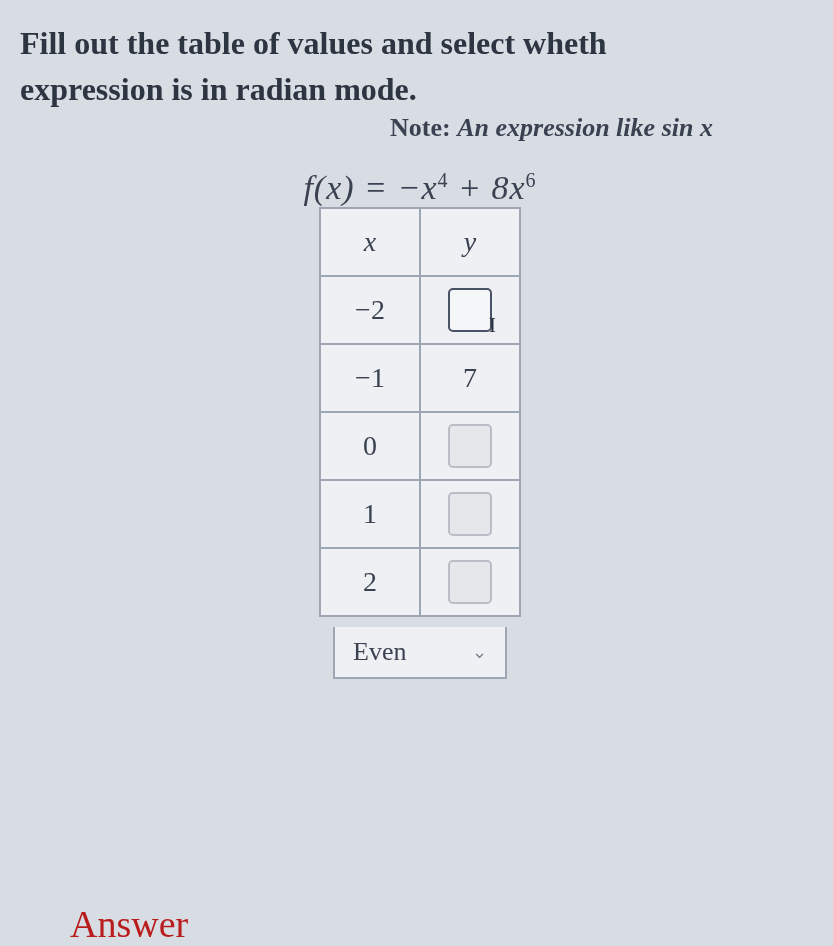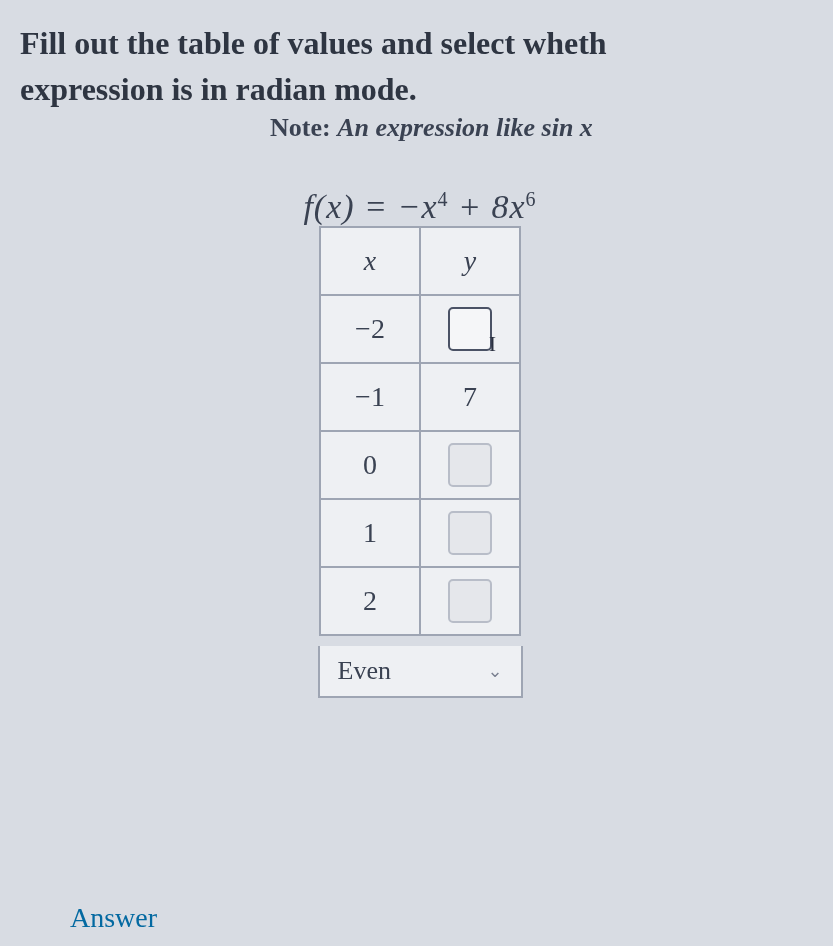--- a/index.html
+++ b/index.html
@@ -20,23 +20,23 @@
     .instruction {
       font-size: 32px;
       font-weight: 600;
       line-height: 1.45;
       color: #2e3542;
     }
     .note {
       font-size: 26px;
       font-weight: bold;
       color: #3a4252;
-      text-align: left;
+      text-align: center;
       padding-left: 250px;
-      margin-bottom: 45px;
+      margin-bottom: 26px;
       font-style: normal;
     }
     .note .italic {
       font-style: italic;
     }
     .function-block {
       text-align: center;
       width: 580px;
       margin: 0 auto 0 110px;
     }
@@ -94,21 +94,21 @@
     .cursor {
       position: absolute;
       right: -6px;
       bottom: -8px;
       font-size: 22px;
       color: #2a3040;
       font-family: serif;
     }
     .dropdown-row {
       margin: 10px auto 0;
-      width: 205px;
+      width: 174px;
       height: 52px;
       border: 2px solid #9ea5b3;
       border-top: none;
       background: #eef0f3;
       display: flex;
       align-items: center;
       justify-content: space-between;
       padding: 0 18px;
       font-size: 26px;
       font-family: 'Times New Roman', serif;
@@ -119,24 +119,24 @@
       display: flex;
       flex-direction: column;
       align-items: center;
     }
     .chevron {
       font-size: 18px;
       color: #7a8090;
     }
     .answer-label {
       position: absolute;
-      bottom: 12px;
+      bottom: 0;
       left: 70px;
-      font-size: 28px;
-      color: #0369a1;
+      font-size: 38px;
+      color: #b91c1c;
       font-family: Georgia, serif;
     }
   </style>
 </head>
 <body>
 
 <div class="instruction">
   <span>Fill out the table of values and select wheth</span><br>
   <span>expression is in radian mode.</span>
 </div>

